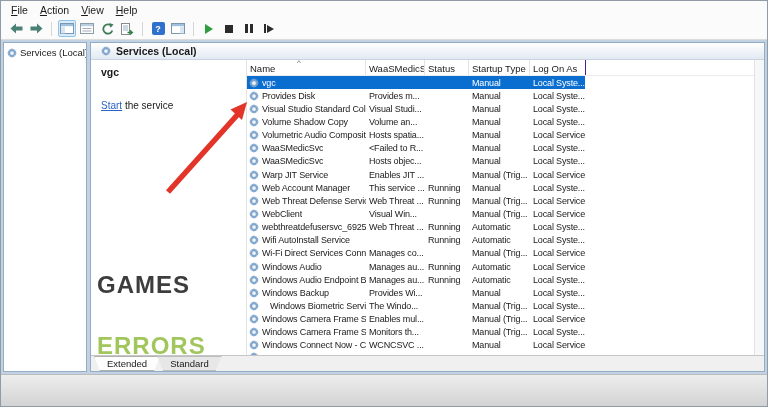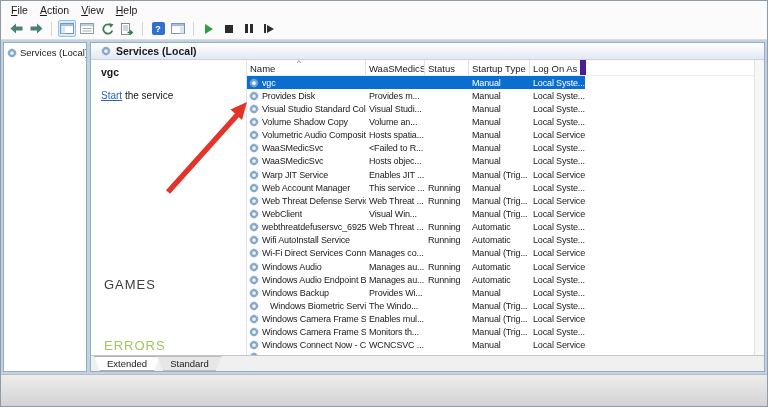--- a/index.html
+++ b/index.html
@@ -38,27 +38,27 @@
   .panes { height:330px; display:flex; gap:3px; }
   .tree-panel { width:84px; background:#fff; border:1px solid #93adc7; flex:none; padding-top:3px; }
   .tree-item { display:flex; align-items:center; gap:3px; padding:1px 3px; font-size:9.5px; white-space:nowrap; overflow:hidden; }
 
   .main-panel { flex:1; background:#fff; border:1px solid #93adc7; position:relative; display:flex; flex-direction:column; min-width:0; }
   .panel-header { height:17px; flex:none; background:linear-gradient(#ffffff,#e2e9f2); border-bottom:1px solid #c9d4e1; display:flex; align-items:center; gap:5px; padding-left:10px; font-weight:bold; font-size:10.5px; }
   .panel-body { flex:1; display:flex; min-height:0; }
 
   .extended-pane { width:155px; flex:none; padding:6px 0 0 10px; font-size:10.5px; position:relative; }
   .svc-name { font-weight:bold; }
-  .svc-action { margin-top:12px; font-size:10px; }
+  .svc-action { margin-top:22px; font-size:10px; }
   .svc-action a { color:#2a64c5; text-decoration:underline; cursor:pointer; }
 
   .list-area { flex:1; display:flex; flex-direction:column; border-left:1px solid #e4e4e4; min-width:0; overflow:hidden; }
   .list-header { height:16px; flex:none; display:grid; grid-template-columns:119px 59px 44px 61px 56px 1fr; font-size:9.5px; align-items:end; border-bottom:1px solid #ededed; position:relative; }
   .hcell { padding:0 0 1px 3px; border-right:1px solid #e3e3e3; white-space:nowrap; overflow:hidden; height:100%; display:flex; align-items:flex-end; }
-  .hcell.last { border-right:6px solid #4c1d95; }
+  .hcell.last { border-right:1px solid #4c1d95; }
   .hcell.filler { border-right:none; }
   .sort-caret { position:absolute; left:50px; top:-1px; font-size:8px; color:#666; line-height:8px; }
 
   .rows-host { flex:none; }
   .svc-row { height:13.15px; display:grid; grid-template-columns:119px 59px 44px 61px auto; align-items:center; font-size:9px; letter-spacing:-0.15px; white-space:nowrap; }
   .svc-row .cell { overflow:hidden; padding-left:3px; }
   .svc-row .name-cell { display:flex; align-items:center; overflow:hidden; padding-left:2px; }
   .svc-row .name-cell .gear { margin-right:3px; }
   .svc-row.selected { background:linear-gradient(to right,#0a6ed1 0px,#0a6ed1 338px,transparent 338px); color:#fff; }
   .partial-row { height:5px; overflow:hidden; display:flex; padding-left:2px; }
@@ -66,21 +66,21 @@
   .gear { width:10px; height:10px; flex:none; display:block; }
 
   .v-scrollbar { width:10px; flex:none; background:#f6f7f8; border-left:1px solid #e3e3e3; }
 
   .tab-strip { height:16px; flex:none; background:#f0f0f0; border-top:1px solid #c6c6c6; display:flex; align-items:stretch; padding-left:6px; }
   .tab { clip-path:polygon(0 0,100% 0,calc(100% - 6px) 100%,6px 100%); padding:0 13px; font-size:9.5px; line-height:15px; background:#e7e7e7; box-shadow:inset 0 0 0 1px #bdbdbd; margin-left:-3px; }
   .tab.active { background:#fdfdfd; box-shadow:inset 0 0 0 1px #b0b0b0; }
 
   .statusbar { flex:1; background:linear-gradient(#ededed,#d3d3d3); border-top:1px solid #bcbcbc; margin:2px -2px -2px -2px; }
 
-  .watermark { position:absolute; left:13px; top:233px; font-weight:normal; font-size:13px; line-height:17px; letter-spacing:1px; z-index:3; }
+  .watermark { position:absolute; left:6px; top:233px; font-weight:bold; font-size:24px; line-height:17px; letter-spacing:1px; z-index:3; }
   .watermark .wm1 { color:#3d3d3d; }
   .watermark .wm2 { color:#a2c65e;margin-top:44px; }
 
   .arrow-overlay { position:absolute; left:150px; top:88px; z-index:5; pointer-events:none; }
 </style>
 </head>
 <body>
 
 <div class="window">
 

